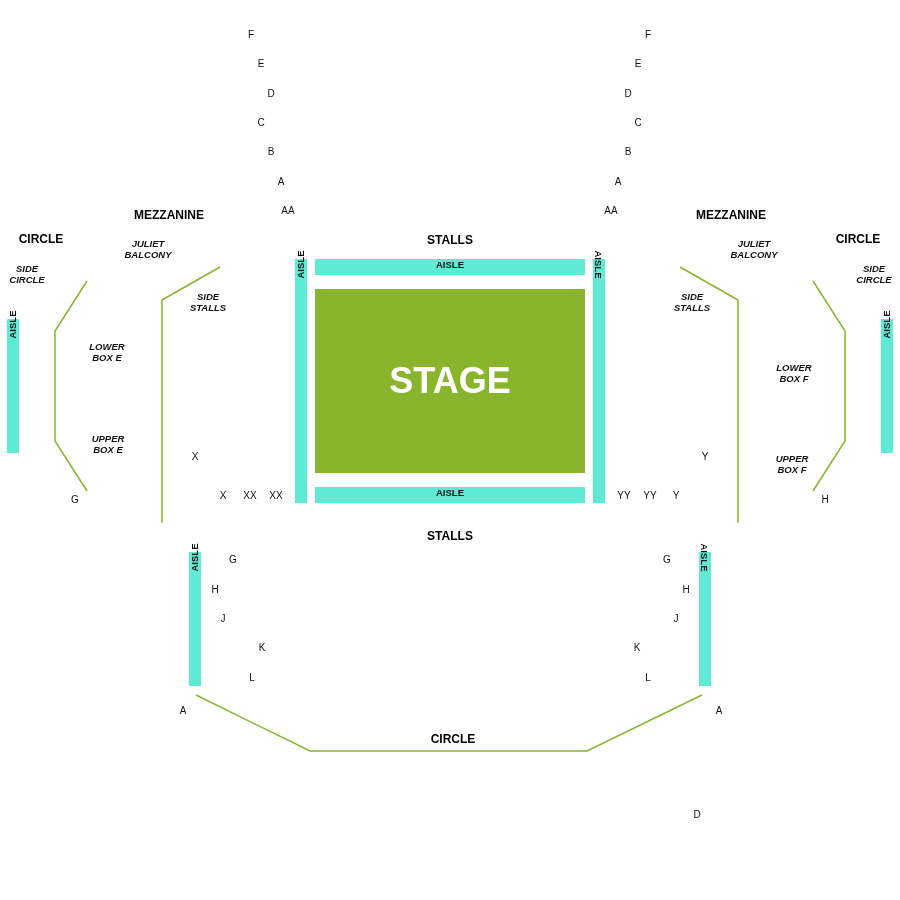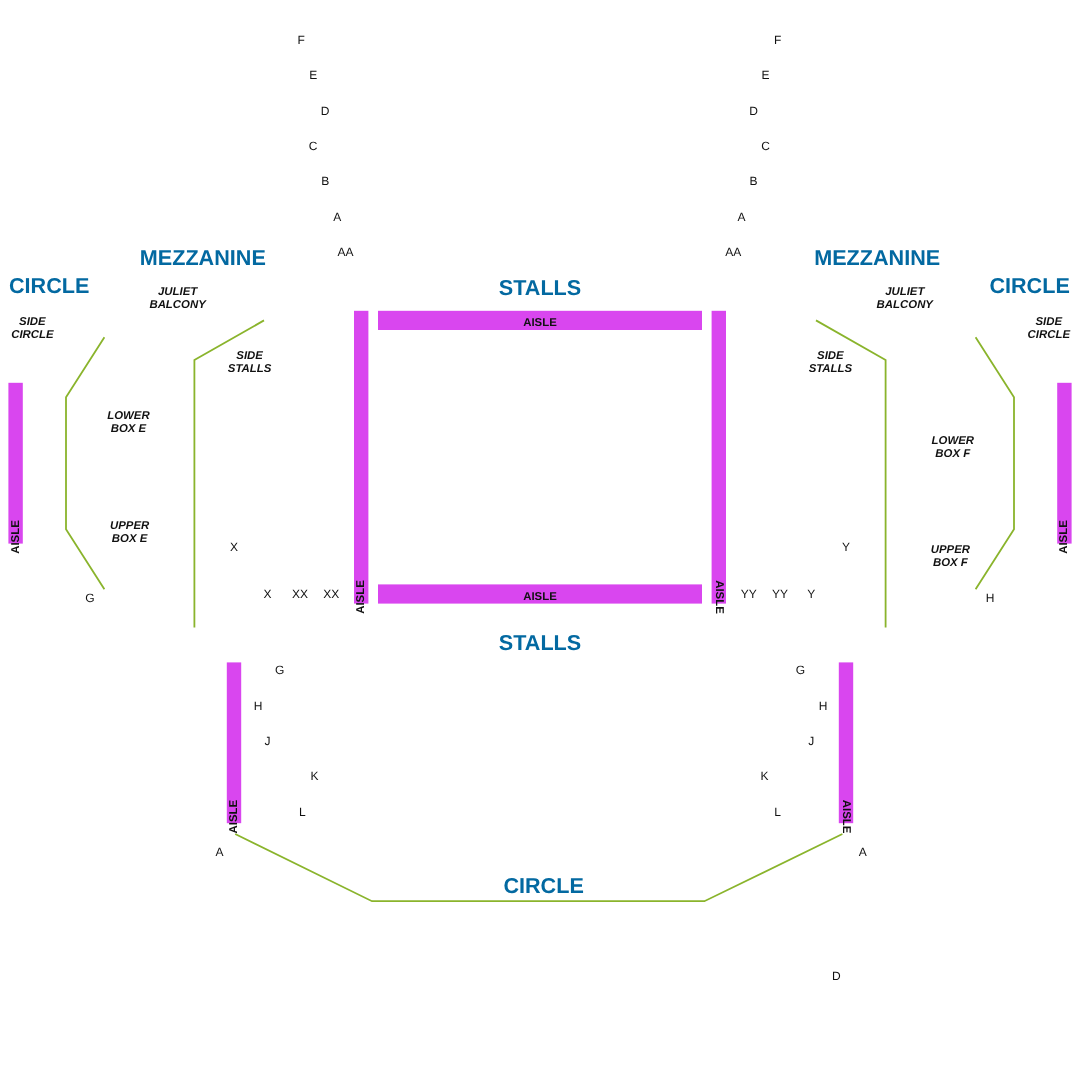--- a/index.html
+++ b/index.html
@@ -1,20 +1,20 @@
 <!DOCTYPE html>
 <html><head>
 <meta charset="utf-8">
 <style>
   html,body{margin:0;padding:0;background:#fff;}
   #map{position:relative;width:900px;height:900px;overflow:hidden;font-family:"Liberation Sans",sans-serif;color:#111;}
   .row{position:absolute;font-size:10px;line-height:10px;transform:translate(-50%,-50%);white-space:nowrap;}
-  .sec{position:absolute;font-weight:bold;font-size:18px;color:#0369a1;transform:translate(-50%,-50%);white-space:nowrap;}
+  .sec{position:absolute;font-weight:bold;font-size:12px;color:#000000;transform:translate(-50%,-50%);white-space:nowrap;}
   .lbl{position:absolute;font-weight:bold;font-size:9.5px;line-height:11px;text-align:center;transform:translate(-50%,-50%);white-space:nowrap;font-style:italic;}
-  .aisle{position:absolute;background:#d946ef;display:flex;align-items:flex-end;justify-content:center;}
+  .aisle{position:absolute;background:#5eead4;display:flex;align-items:flex-start;justify-content:center;}
   .aisle span{font-size:9.5px;font-weight:bold;}
   .vl span{transform:rotate(-90deg);}
   .vr span{transform:rotate(90deg);}
   .stage{position:absolute;left:315px;top:289px;width:270px;height:184px;background:#8ab42c;display:flex;align-items:center;justify-content:center;}
   .stage span{color:#fff;font-weight:bold;font-size:36px;}
   svg.lines{position:absolute;left:0;top:0;}
 </style>
 </head>
 <body>
 
@@ -22,20 +22,23 @@
   <svg class="lines" width="900" height="900">
     <g stroke="#8ab42c" stroke-width="1.5" fill="none">
       <polyline points="87,281 55,331 55,441 87,491"></polyline>
       <polyline points="220,267 162,300 162,523"></polyline>
       <polyline points="813,281 845,331 845,441 813,491"></polyline>
       <polyline points="680,267 738,300 738,523"></polyline>
       <polyline points="196,695 310,751 587,751 702,695"></polyline>
     </g>
   </svg>
 
+  <div class="stage">
+      <span>STAGE</span>
+    </div>
 
   <div class="aisle" style="left:315px;top:259px;width:270px;height:16px">
       <span>AISLE</span>
     </div>
   <div class="aisle" style="left:315px;top:487px;width:270px;height:16px">
       <span>AISLE</span>
     </div>
   <div class="aisle vl" style="left:295px;top:259px;width:12px;height:244px">
       <span>AISLE</span>
     </div>

